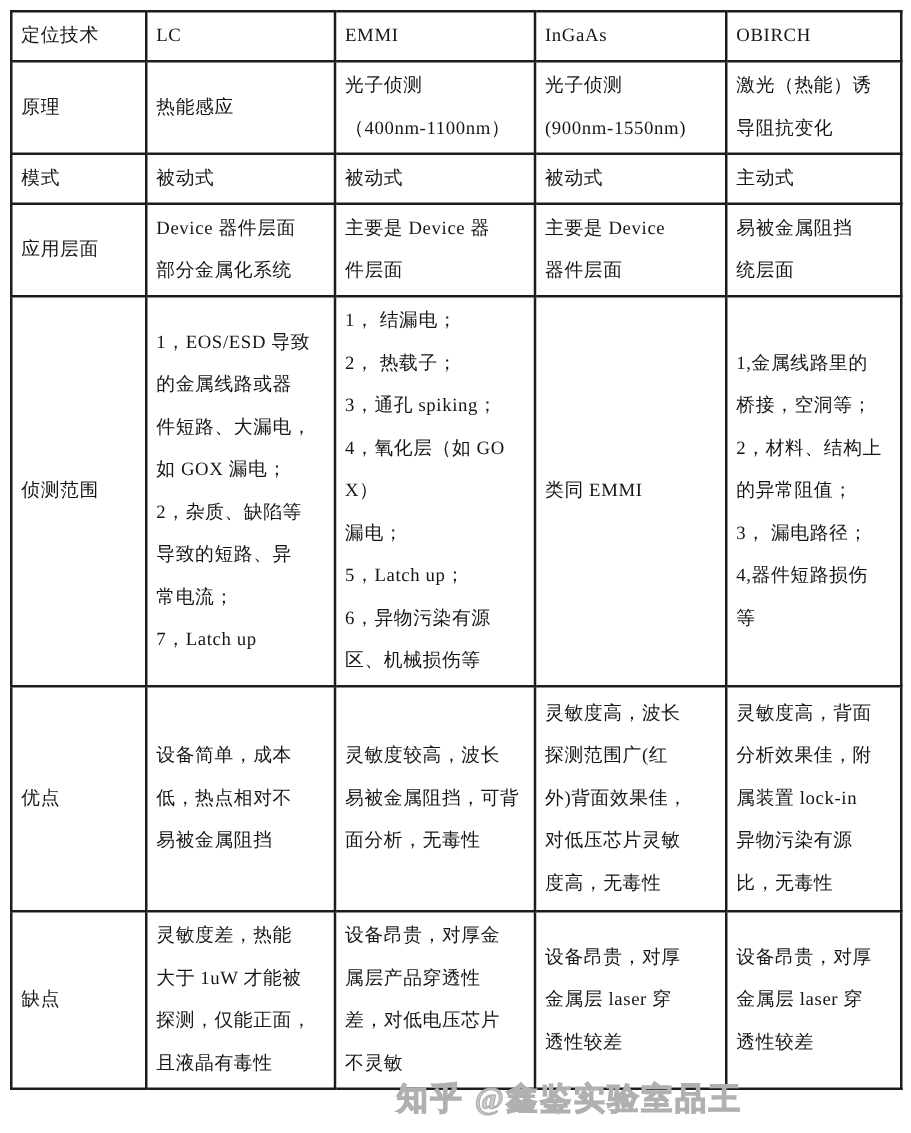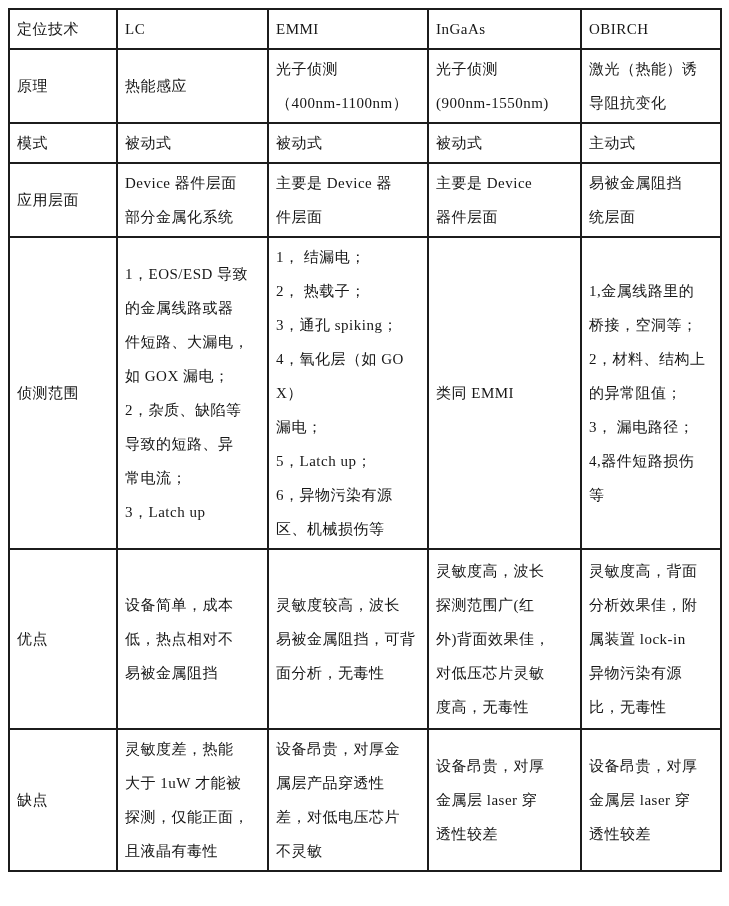--- a/index.html
+++ b/index.html
@@ -129,21 +129,21 @@
 
       <tr class="r-zhence">
         <td class="row-label">侦测范围</td>
         <td>1，EOS/ESD 导致
 的金属线路或器
 件短路、大漏电，
 如 GOX 漏电；
 2，杂质、缺陷等
 导致的短路、异
 常电流；
-3，Latch up</td>
+7，Latch up</td>
         <td>1， 结漏电；
 2， 热载子；
 3，通孔 spiking；
 4，氧化层（如 GOX）
 漏电；
 5，Latch up；
 6，异物污染有源
 区、机械损伤等</td>
         <td>类同 EMMI</td>
         <td>1,金属线路里的
@@ -190,14 +190,15 @@
         <td>设备昂贵，对厚
 金属层 laser 穿
 透性较差</td>
         <td>设备昂贵，对厚
 金属层 laser 穿
 透性较差</td>
       </tr>
     </tbody>
   </table>
 
+  <div class="watermark">知乎 @鑫鉴实验室品王</div>
 
 </div>
 
 </body></html>

